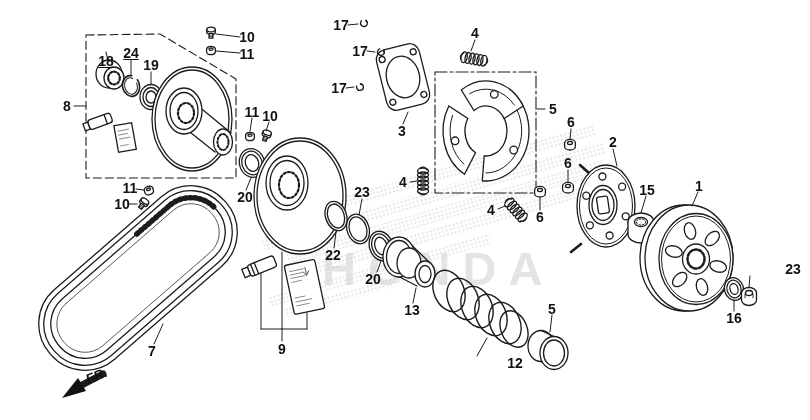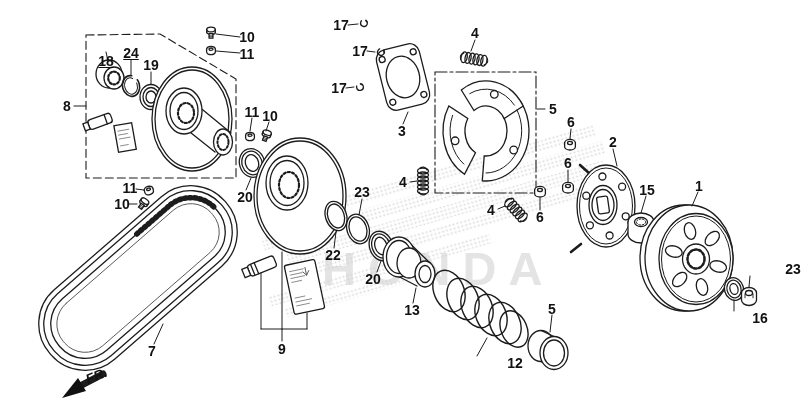--- a/index.html
+++ b/index.html
@@ -347,21 +347,21 @@
       <div class="callout" style="left: 247px; top: 37px;">10</div>
       <div class="callout" style="left: 247px; top: 54px;">11</div>
       <div class="callout" style="left: 252px; top: 112px;">11</div>
       <div class="callout" style="left: 270px; top: 116px;">10</div>
       <div class="callout" style="left: 130px; top: 188px;">11</div>
       <div class="callout" style="left: 122px; top: 204px;">10</div>
       <div class="callout" style="left: 475px; top: 363px; margin-left: 40px;">12</div>
       <div class="callout" style="left: 412px; top: 310px;">13</div>
       <div class="callout" style="left: 552px; top: 309px;">5</div>
       <div class="callout" style="left: 647px; top: 190px;">15</div>
-      <div class="callout" style="left: 760px; top: 318px;">16</div>
+      <div class="callout" style="left: 734px; top: 318px;">16</div>
       <div class="callout" style="left: 341px; top: 25px;">17</div>
       <div class="callout" style="left: 360px; top: 51px;">17</div>
       <div class="callout" style="left: 339px; top: 88px;">17</div>
       <div class="callout" style="left: 106px; top: 61px; text-decoration: underline;">18</div>
       <div class="callout" style="left: 151px; top: 65px;">19</div>
       <div class="callout" style="left: 245px; top: 197px;">20</div>
       <div class="callout" style="left: 373px; top: 279px;">20</div>
       <div class="callout" style="left: 362px; top: 192px;">23</div>
       <div class="callout" style="left: 333px; top: 255px; text-align: center;">22</div>
       <div class="callout" style="left: 750px; top: 269px; margin-left: 43px;">23</div>

